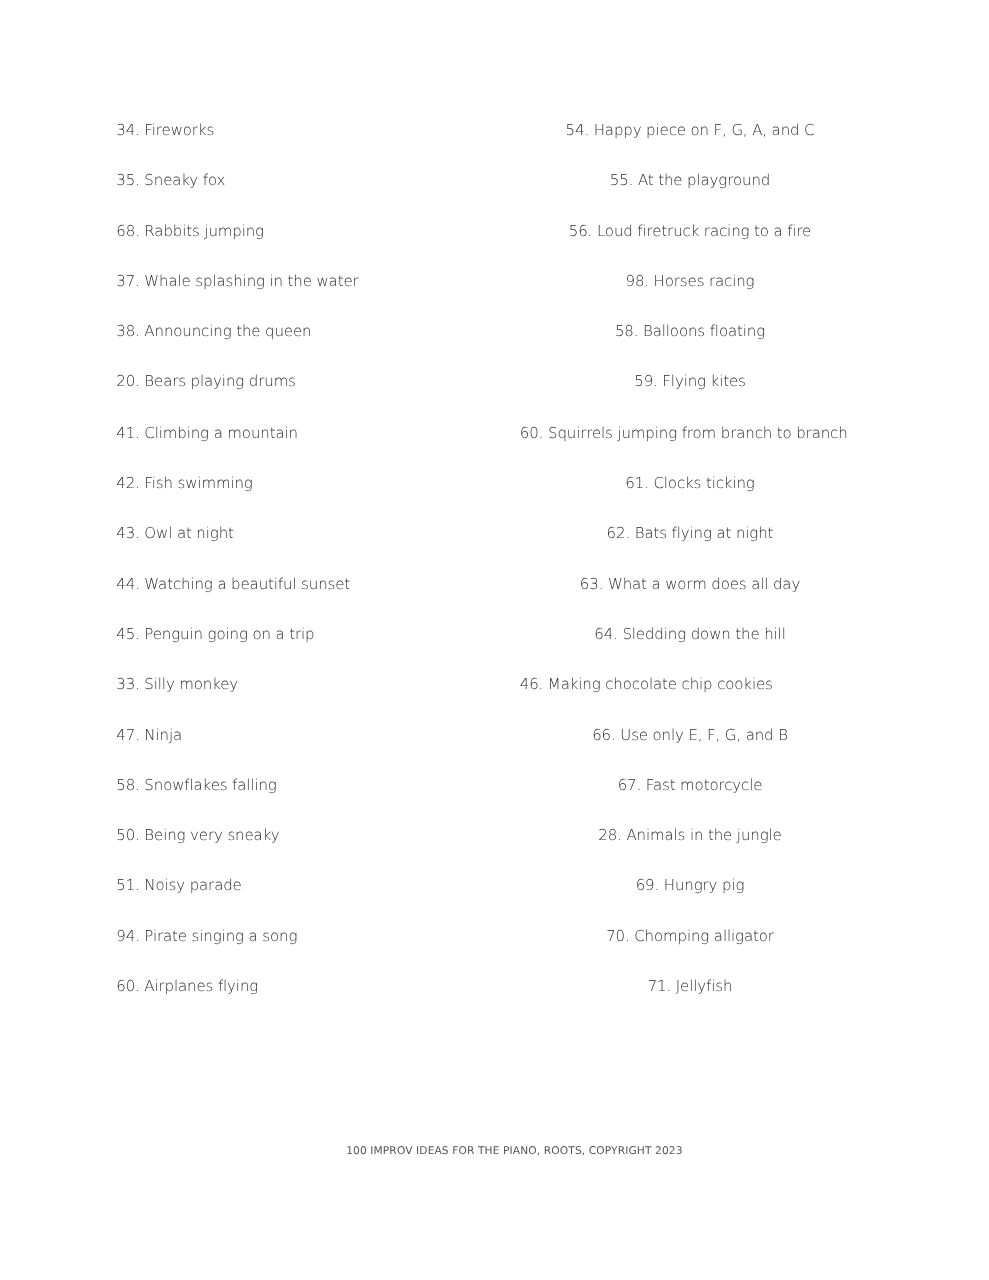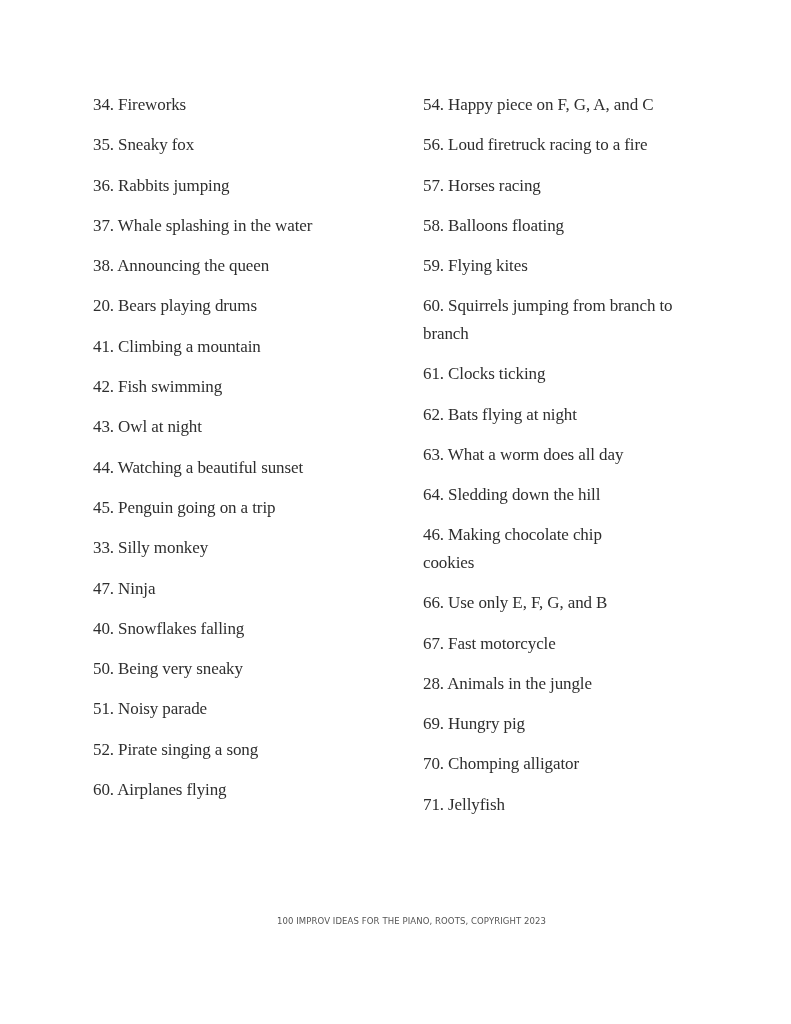--- a/index.html
+++ b/index.html
@@ -1,53 +1,54 @@
 <!DOCTYPE html>
 <html><head>
   <meta charset="utf-8">
   <style>
     html, body { margin: 0; padding: 0; background: #ffffff; }
     body { width: 791px; height: 1024px; position: relative; overflow: hidden;
       font-family: "DejaVu Sans", sans-serif; color: #2b2b2b; }
     .col { position: absolute; top: 91px; }
     .col-left { left: 93px; width: 300px; }
-    .col-right { left: 423px; width: 300px; }
-    .item { font-size: 17px; font-weight: 300; line-height: 27.5px; margin-bottom: 12.8px; letter-spacing: -0.1px; color: #2e2e2e; font-family: Liberation Serif, serif; }
+    .col-right { left: 402px; width: 300px; text-align: center; }
+    .item { font-size: 12px; font-weight: 300; line-height: 27.5px; margin-bottom: 12.8px; letter-spacing: -0.1px; color: #2e2e2e; }
     .col-right .item.wrap { width: 290px; }
     .footer { position: absolute; top: 916px; left: 16px; width: 791px; text-align: center;
       font-size: 8.5px; color: #555; letter-spacing: 0.1px; }
   </style>
 </head>
 <body>
 
 <div class="col col-left">
   <div class="item">34. Fireworks</div>
   <div class="item">35. Sneaky fox</div>
-  <div class="item">36. Rabbits jumping</div>
+  <div class="item">68. Rabbits jumping</div>
   <div class="item">37. Whale splashing in the water</div>
   <div class="item">38. Announcing the queen</div>
   <div class="item">20. Bears playing drums</div>
   <div class="item">41. Climbing a mountain</div>
   <div class="item">42. Fish swimming</div>
   <div class="item">43. Owl at night</div>
   <div class="item">44. Watching a beautiful sunset</div>
   <div class="item">45. Penguin going on a trip</div>
   <div class="item">33. Silly monkey</div>
   <div class="item">47. Ninja</div>
-  <div class="item">40. Snowflakes falling</div>
+  <div class="item">58. Snowflakes falling</div>
   <div class="item">50. Being very sneaky</div>
   <div class="item">51. Noisy parade</div>
-  <div class="item">52. Pirate singing a song</div>
+  <div class="item">94. Pirate singing a song</div>
   <div class="item">60. Airplanes flying</div>
 </div>
 
 <div class="col col-right">
   <div class="item">54. Happy piece on F, G, A, and C</div>
+  <div class="item">55. At the playground</div>
   <div class="item">56. Loud firetruck racing to a fire</div>
-  <div class="item">57. Horses racing</div>
+  <div class="item">98. Horses racing</div>
   <div class="item">58. Balloons floating</div>
   <div class="item">59. Flying kites</div>
   <div class="item wrap">60. Squirrels jumping from branch to branch</div>
   <div class="item">61. Clocks ticking</div>
   <div class="item">62. Bats flying at night</div>
   <div class="item">63. What a worm does all day</div>
   <div class="item">64. Sledding down the hill</div>
   <div class="item wrap" style="width:230px">46. Making chocolate chip cookies</div>
   <div class="item">66. Use only E, F, G, and B</div>
   <div class="item">67. Fast motorcycle</div>

